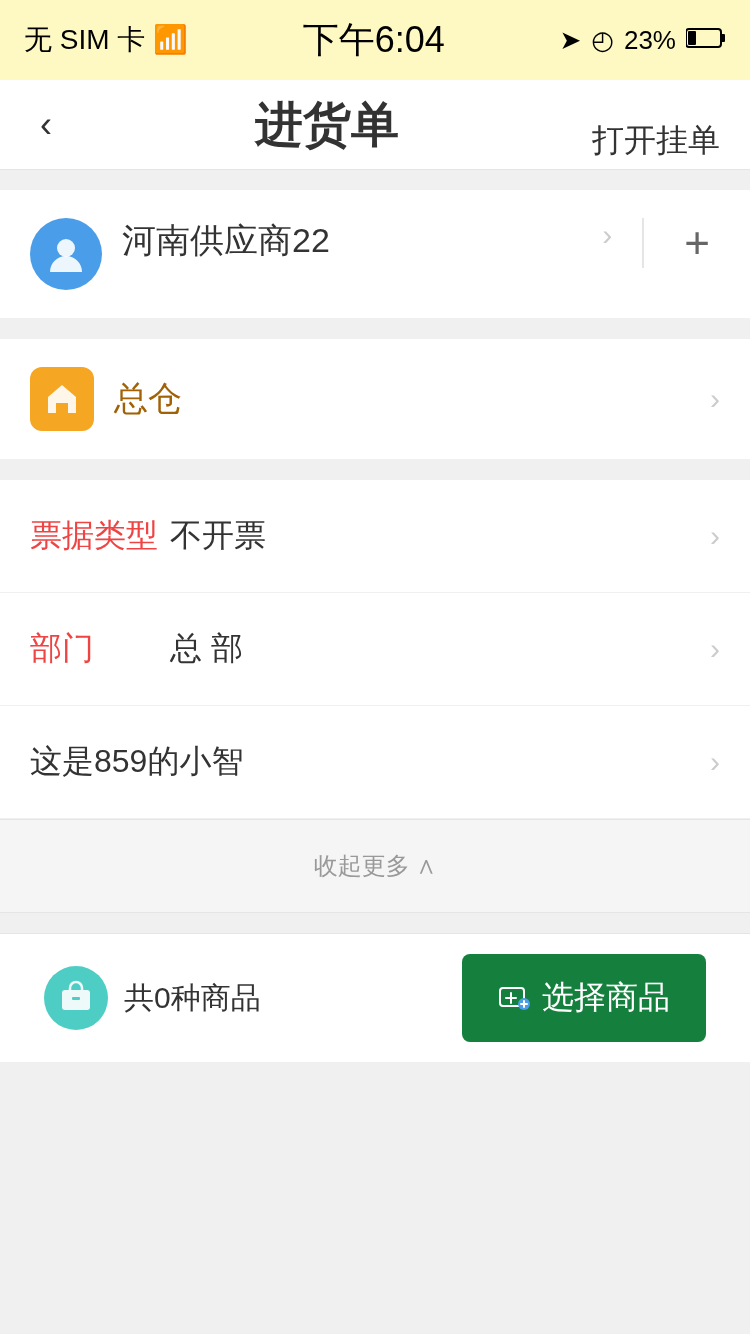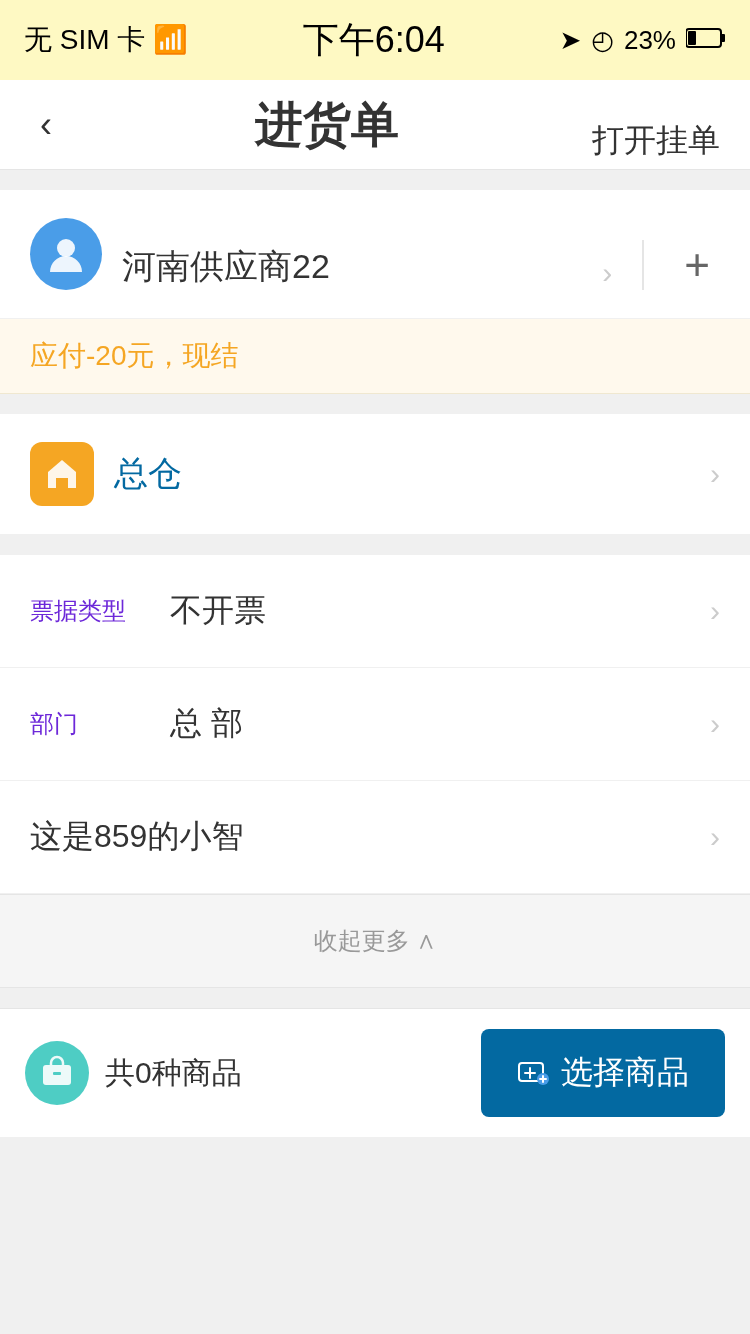--- a/index.html
+++ b/index.html
@@ -76,21 +76,21 @@
 
     
     .card {
       background: #fff;
       margin-bottom: 0;
     }
 
     
     .supplier-row {
       display: flex;
-      align-items: flex-end;
+      align-items: flex-start;
       padding: 28px 30px;
       background: #fff;
       border-bottom: 1px solid #f0f0f0;
     }
     .supplier-avatar {
       width: 72px;
       height: 72px;
       border-radius: 50%;
       background: #4a9de8;
       display: flex;
@@ -150,39 +150,39 @@
       background: #f5a623;
       display: flex;
       align-items: center;
       justify-content: center;
       margin-right: 20px;
       flex-shrink: 0;
     }
     .warehouse-name {
       flex: 1;
       font-size: 34px;
-      color: #0369a1;
+      color: #a16207;
     }
     .chevron-right {
       color: #ccc;
       font-size: 30px;
     }
 
     
     .form-row {
       display: flex;
       align-items: center;
       padding: 34px 30px;
       background: #fff;
       border-bottom: 1px solid #f0f0f0;
       min-height: 100px;
     }
     .form-label {
-      font-size: 24px;
-      color: #6d28d9;
+      font-size: 32px;
+      color: #ef4444;
       width: 140px;
       flex-shrink: 0;
     }
     .form-value {
       flex: 1;
       font-size: 32px;
       color: #333;
     }
     .form-value.placeholder {
       color: #ccc;
@@ -200,21 +200,21 @@
       cursor: pointer;
       border-top: 1px solid #e5e5e5;
       border-bottom: 1px solid #e5e5e5;
     }
 
     
     .bottom-row {
       display: flex;
       align-items: center;
       justify-content: space-between;
-      padding: 20px 25px;
+      padding: 20px 44px;
       background: #fff;
       border-top: 1px solid #e5e5e5;
     }
     .product-count {
       display: flex;
       align-items: center;
       gap: 16px;
     }
     .product-icon {
       width: 64px;
@@ -223,21 +223,21 @@
       background: #4ecdc4;
       display: flex;
       align-items: center;
       justify-content: center;
     }
     .product-count-text {
       font-size: 30px;
       color: #333;
     }
     .select-btn {
-      background: #0369a1;
+      background: #15803d;
       color: #fff;
       border: none;
       border-radius: 8px;
       padding: 22px 36px;
       font-size: 32px;
       display: flex;
       align-items: center;
       gap: 12px;
       cursor: pointer;
     }
@@ -282,23 +282,20 @@
       <svg viewBox="0 0 44 44" fill="none" xmlns="http://www.w3.org/2000/svg">
         <circle cx="22" cy="16" r="9" fill="#fff" opacity="0.9"></circle>
         <path d="M6 40c0-8.837 7.163-16 16-16s16 7.163 16 16" fill="#fff" opacity="0.9"></path>
       </svg>
     </div>
     <span class="supplier-name">河南供应商22</span>
     <span class="supplier-chevron">›</span>
     <div class="supplier-divider-v"></div>
     <span class="supplier-add">+</span>
   </div>
-  <div class="notice-banner">
-    <span>应付-20元，现结</span>
-  </div>
 </div>
 
 <div class="section-divider"></div>
 
 <div class="card">
   <div class="warehouse-row">
     <div class="warehouse-icon">
       <svg width="36" height="36" viewBox="0 0 36 36" fill="none">
         <path d="M4 16L18 4l14 12v16H4V16z" fill="#fff" opacity="0.9"></path>
         <rect x="12" y="22" width="12" height="10" fill="#f5a623"></rect>

